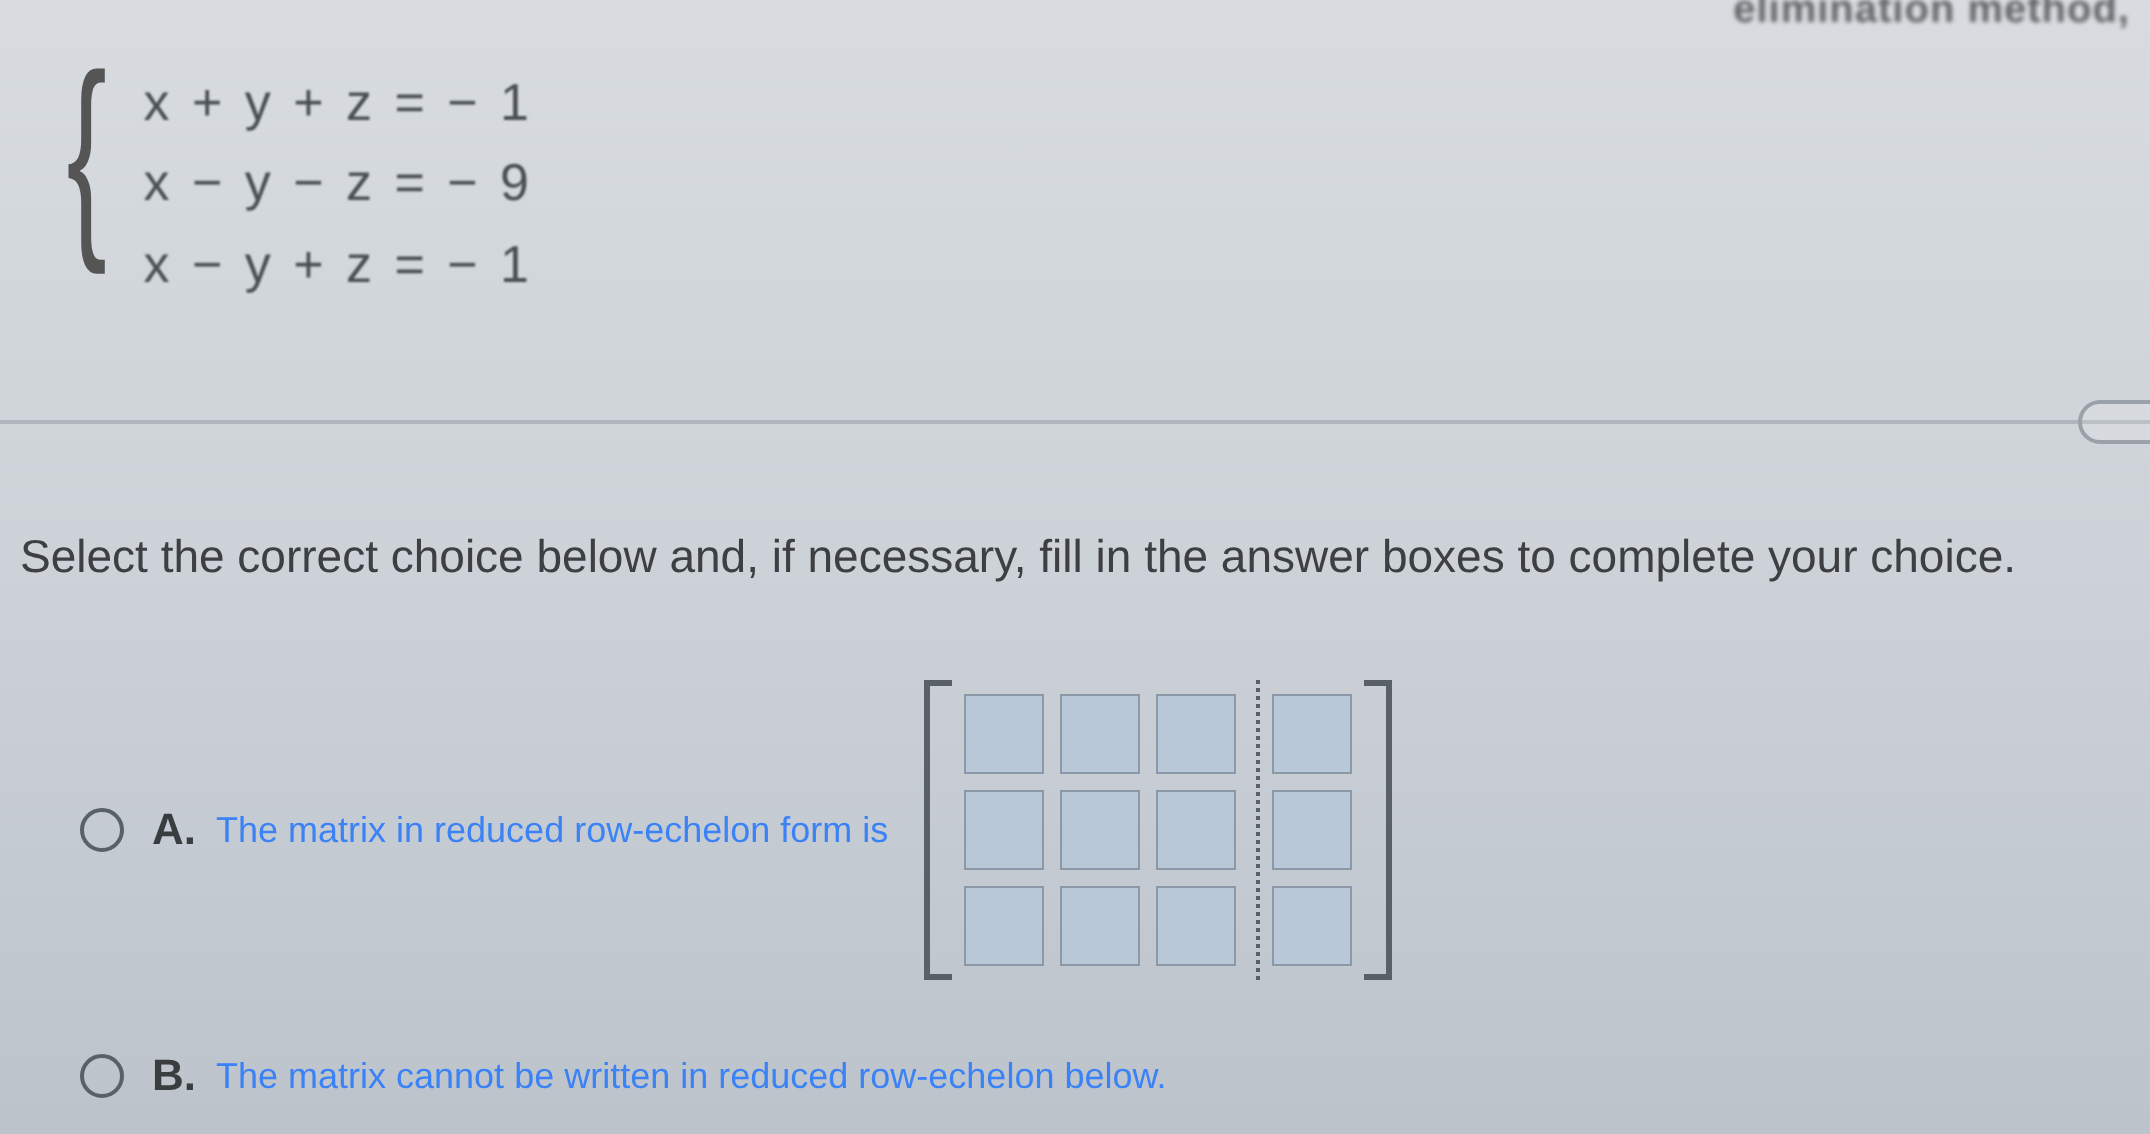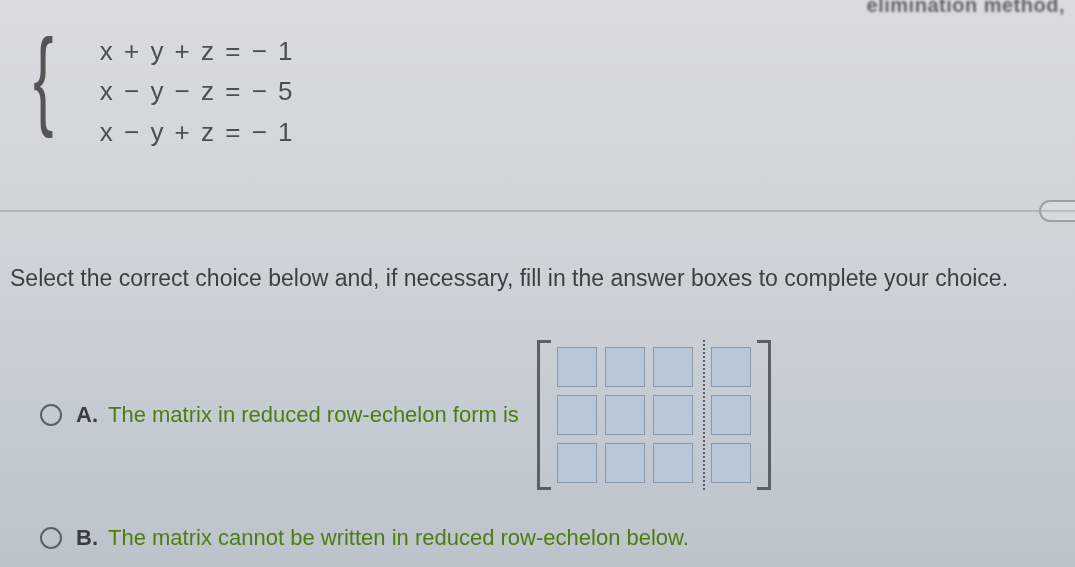--- a/index.html
+++ b/index.html
@@ -42,21 +42,21 @@
     display: flex;
     flex-direction: column;
     justify-content: space-around;
     font-size: 26px;
     letter-spacing: 2px;
     color: #4a4f55;
     font-weight: 500;
     padding: 6px 0;
     filter: blur(0.4px);
   }
-  .eq-lines div { line-height: 1.55; margin-left: 28px; }
+  .eq-lines div { line-height: 1.55; }
   .divider {
     position: absolute;
     top: 210px;
     left: 0;
     width: 100%;
     height: 2px;
     background: #9aa1a8;
     opacity: 0.6;
   }
   .tab {
@@ -101,22 +101,22 @@
     flex-shrink: 0;
     cursor: pointer;
   }
   .opt-label {
     font-size: 22px;
     font-weight: 700;
     color: #3a3d40;
     margin: 0 10px 0 14px;
   }
   .opt-text {
-    font-size: 22px;
-    color: #4d7c0f;
+    font-size: 18px;
+    color: #3b82f6;
   }
   .matrix-wrap {
     display: flex;
     align-items: stretch;
     margin-left: 18px;
     height: 150px;
   }
   .bracket {
     width: 14px;
     border-top: 3px solid #5a6068;
@@ -157,21 +157,21 @@
 </style>
 </head>
 <body>
 
 <div class="top-fragment">elimination method,</div>
 
 <div class="equations-block">
   <div class="brace">{</div>
   <div class="eq-lines">
     <div>x + y + z = − 1</div>
-    <div>x − y − z = − 5</div>
+    <div>x − y − z = − 9</div>
     <div>x − y + z = − 1</div>
   </div>
 </div>
 
 <div class="divider"></div>
 <div class="tab"></div>
 
 <div class="instruction">Select the correct choice below and, if necessary, fill in the answer boxes to complete your choice.</div>
 
 <div class="options">

